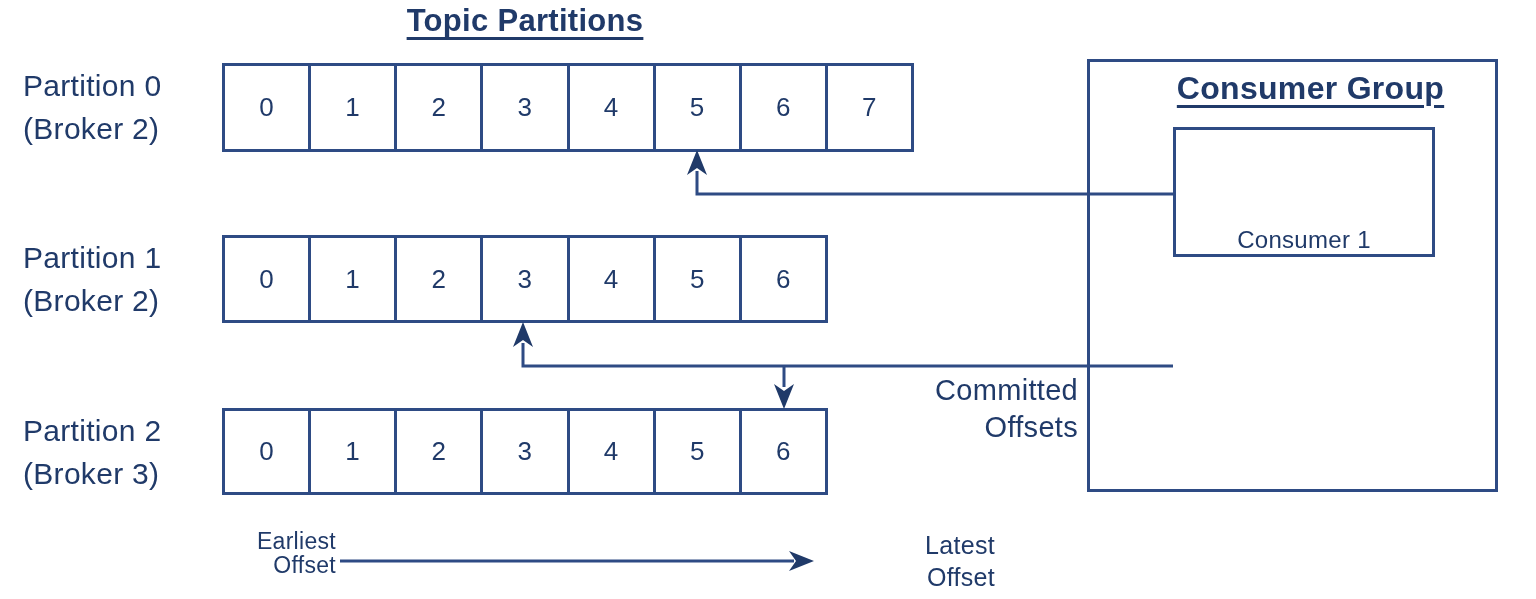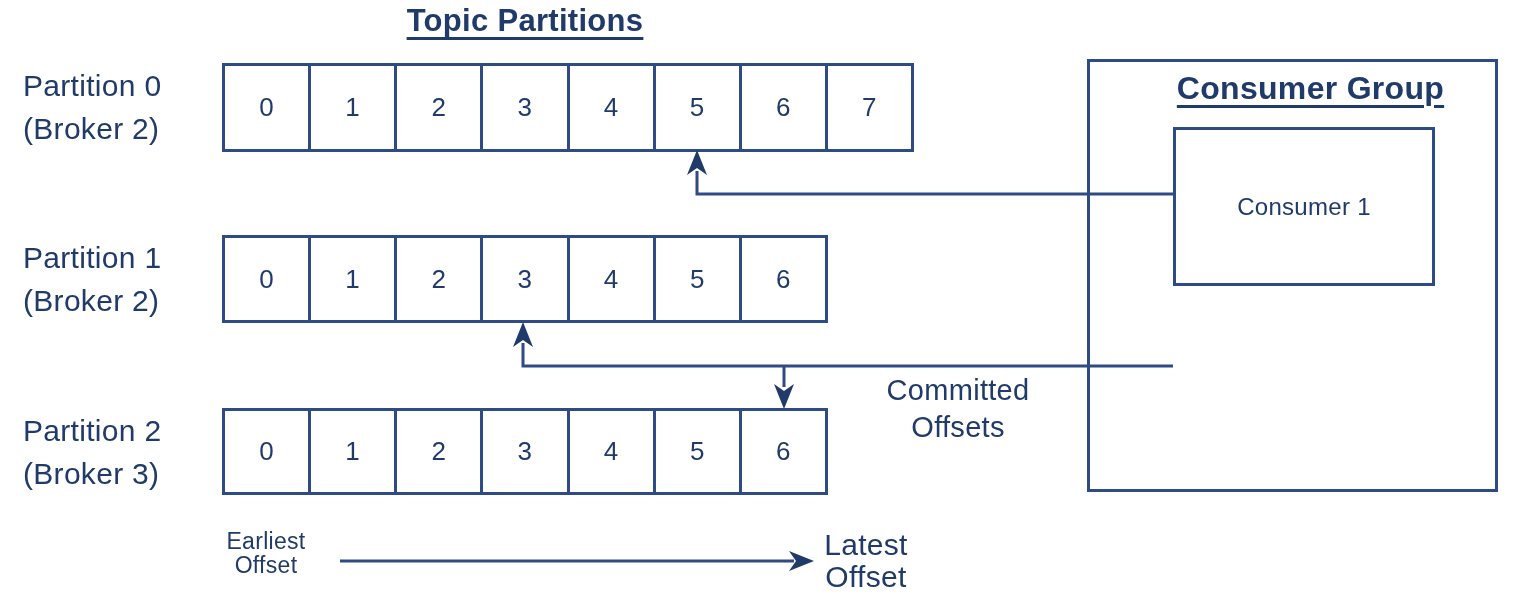--- a/index.html
+++ b/index.html
@@ -39,33 +39,33 @@
   .cgroup{
     position:absolute;left:1087px;top:59px;width:411px;height:433px;
     border:3px solid #2e4b84;box-sizing:border-box;background:#ffffff;
   }
   .cgroup-title{
     position:absolute;left:0;top:8px;width:100%;text-align:center;
     font-size:32px;font-weight:600;
     text-decoration:underline;text-underline-offset:6px;text-decoration-thickness:2.5px;margin-left:18px;
   }
   .consumer{
-    position:absolute;left:83px;width:262px;height:159px;
+    position:absolute;left:83px;width:262px;height:130px;
     border:3px solid #2e4b84;box-sizing:border-box;background:#ffffff;
-    display:flex;align-items:center;justify-content:center;
+    display:flex;align-items:flex-end;justify-content:center;
     font-size:24px;font-weight:500;
   }
   .consumer.c1{top:65px;}
   .consumer.c2{top:239px;}
   .note{
-    position:absolute;text-align:center;white-space:pre-line;font-weight:500;
+    position:absolute;text-align:right;white-space:pre-line;font-weight:500;
   }
   .note.committed{left:838px;top:372px;width:240px;font-size:29px;line-height:37px;}
   .note.earliest{left:196px;top:529px;width:140px;font-size:23px;line-height:24px;}
-  .note.latest{left:796px;top:529px;width:140px;font-size:30px;line-height:32px;}
+  .note.latest{left:855px;top:529px;width:140px;font-size:25px;line-height:32px;}
   svg.overlay{position:absolute;left:0;top:0;pointer-events:none;}
 </style>
 </head>
 <body>
 
 <div class="canvas">
 
   <div class="title">Topic Partitions</div>
 
   <div class="plabel p0">

